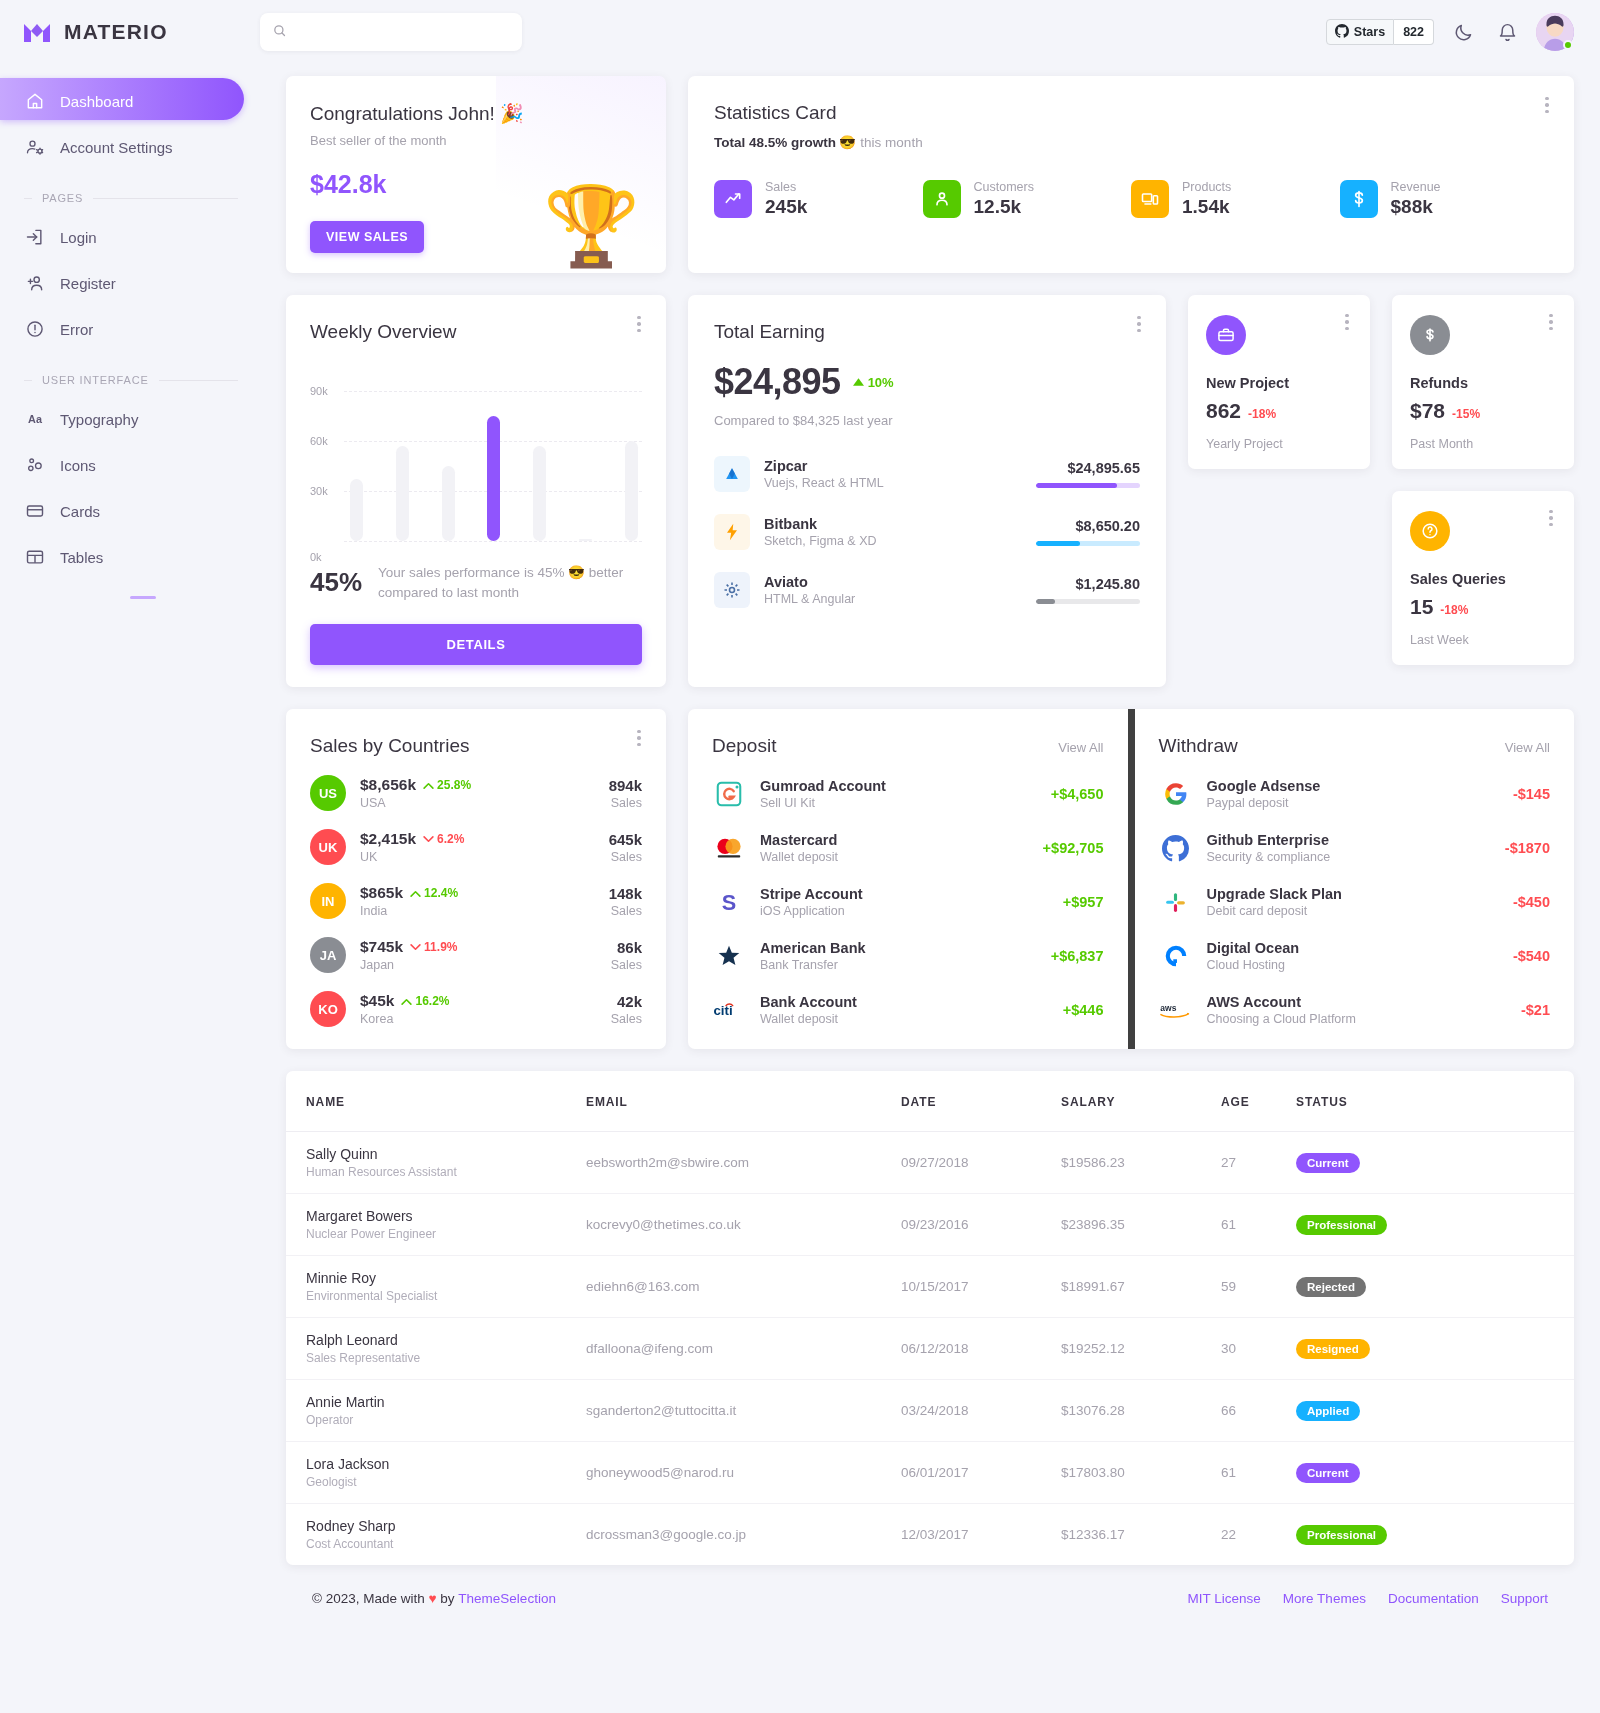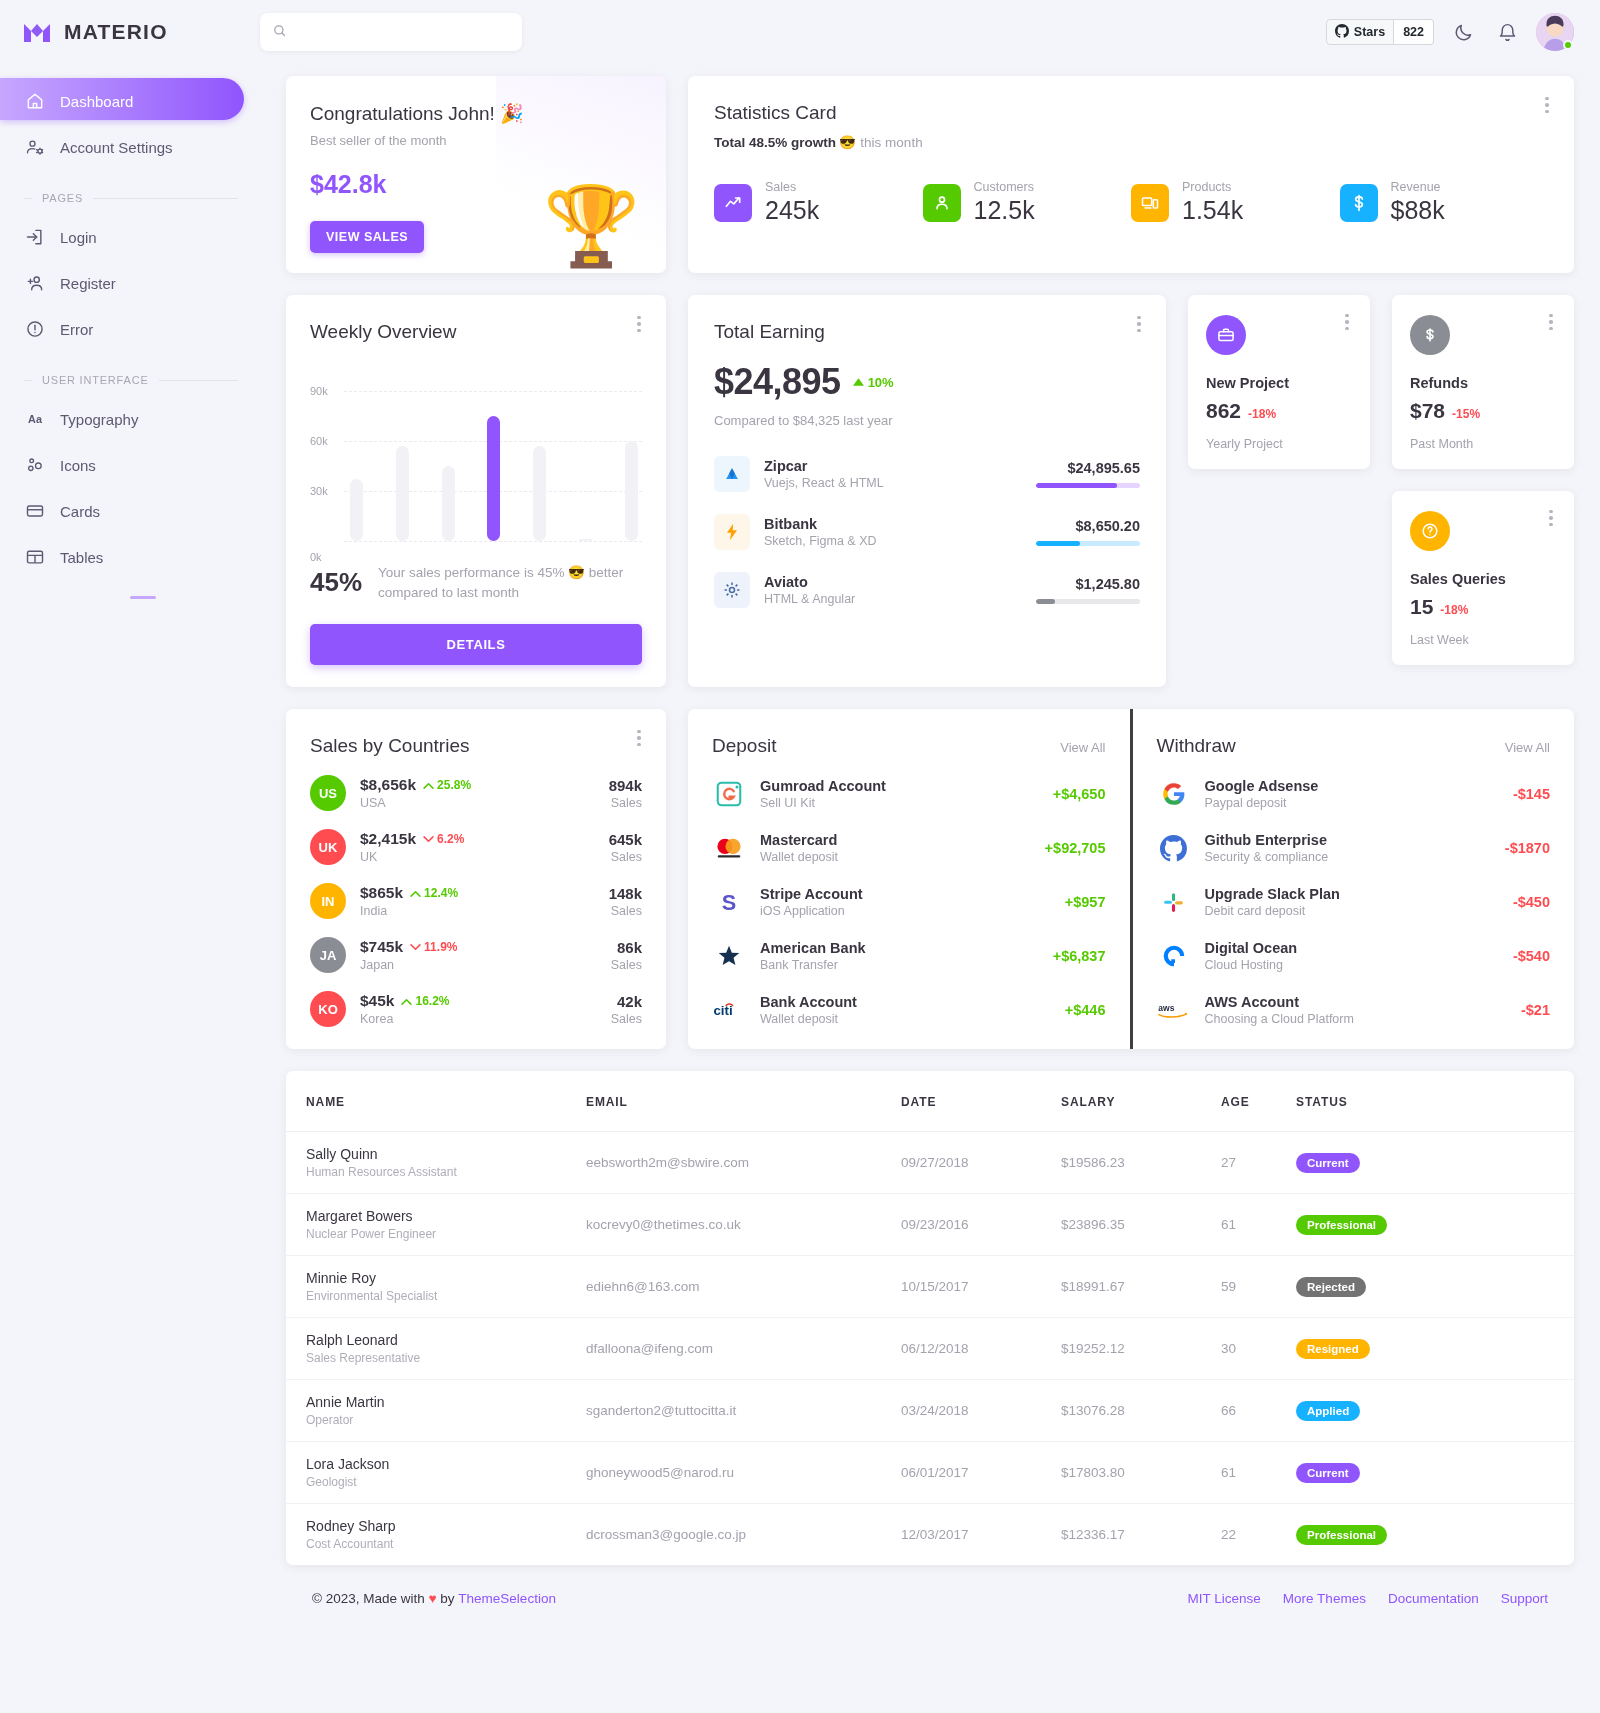--- a/index.html
+++ b/index.html
@@ -81,21 +81,21 @@
     background: linear-gradient(200deg, rgba(144,85,253,.07) 0%, rgba(144,85,253,0) 70%); }
 
   
   .stats { flex: 1; padding: 26px 26px 24px; }
   .stats .sub { font-size: 13.5px; color: #a5a2ad; margin: 10px 0 0; }
   .stats .sub b { color: #3a3541; font-weight: 600; }
   .stat-grid { display: flex; margin-top: 30px; }
   .stat-item { flex: 1; display: flex; align-items: center; gap: 13px; }
   .stat-ico { width: 38px; height: 38px; border-radius: 7px; display: flex; align-items: center; justify-content: center; color: #fff; flex: 0 0 38px; }
   .stat-label { font-size: 12.5px; color: #a5a2ad; margin-bottom: 2px; }
-  .stat-val { font-size: 25px; font-weight: 400; }
+  .stat-val { font-size: 19px; font-weight: 700; }
 
   
   .weekly { width: 380px; flex: 0 0 380px; padding: 26px 24px 22px; }
   .chart { position: relative; height: 168px; margin: 30px 0 0; }
   .y-lab { position: absolute; left: 0; font-size: 11px; color: #a5a2ad; transform: translateY(-50%); }
   .grid-line { position: absolute; left: 34px; right: 0; border-top: 1px dashed #eceaf0; }
   .bars { position: absolute; left: 40px; right: 4px; bottom: 0; height: 150px; display: flex; align-items: flex-end; justify-content: space-between; }
   .bar { width: 13px; border-radius: 8px; background: #f2f2f6; }
   .bar.hl { background: #9055fd; }
   .perf { display: flex; align-items: center; gap: 16px; margin-top: 22px; }
@@ -140,21 +140,21 @@
   .c-amt .v { font-size: 15.5px; font-weight: 600; }
   .c-amt .p { font-size: 12px; font-weight: 600; display: flex; align-items: center; gap: 3px; }
   .c-sub { font-size: 12.5px; color: #a5a2ad; margin-top: 2px; }
   .c-right { margin-left: auto; text-align: right; }
   .c-right .n { font-size: 15px; font-weight: 600; }
   .c-right .l { font-size: 12.5px; color: #a5a2ad; margin-top: 2px; }
 
   
   .dw { flex: 1; display: flex; padding: 0; }
   .dw-half { flex: 1; padding: 26px 24px 22px; }
-  .dw-half + .dw-half { border-left: 3px solid #404040; }
+  .dw-half + .dw-half { border-left: 7px solid #404040; }
   .dw-head { display: flex; align-items: baseline; }
   .dw-head .va { margin-left: auto; font-size: 13px; color: #a5a2ad; cursor: pointer; }
   .dw-row { display: flex; align-items: center; gap: 14px; margin-top: 20px; }
   .dw-ico { width: 34px; height: 34px; display: flex; align-items: center; justify-content: center; flex: 0 0 34px; }
   .dw-name { font-size: 14.5px; font-weight: 600; }
   .dw-desc { font-size: 12.5px; color: #a5a2ad; margin-top: 2px; }
   .dw-amt { margin-left: auto; font-size: 14.5px; font-weight: 600; }
   .dw-amt.pos { color: #56ca00; }
   .dw-amt.neg { color: #ff4c51; }
 

